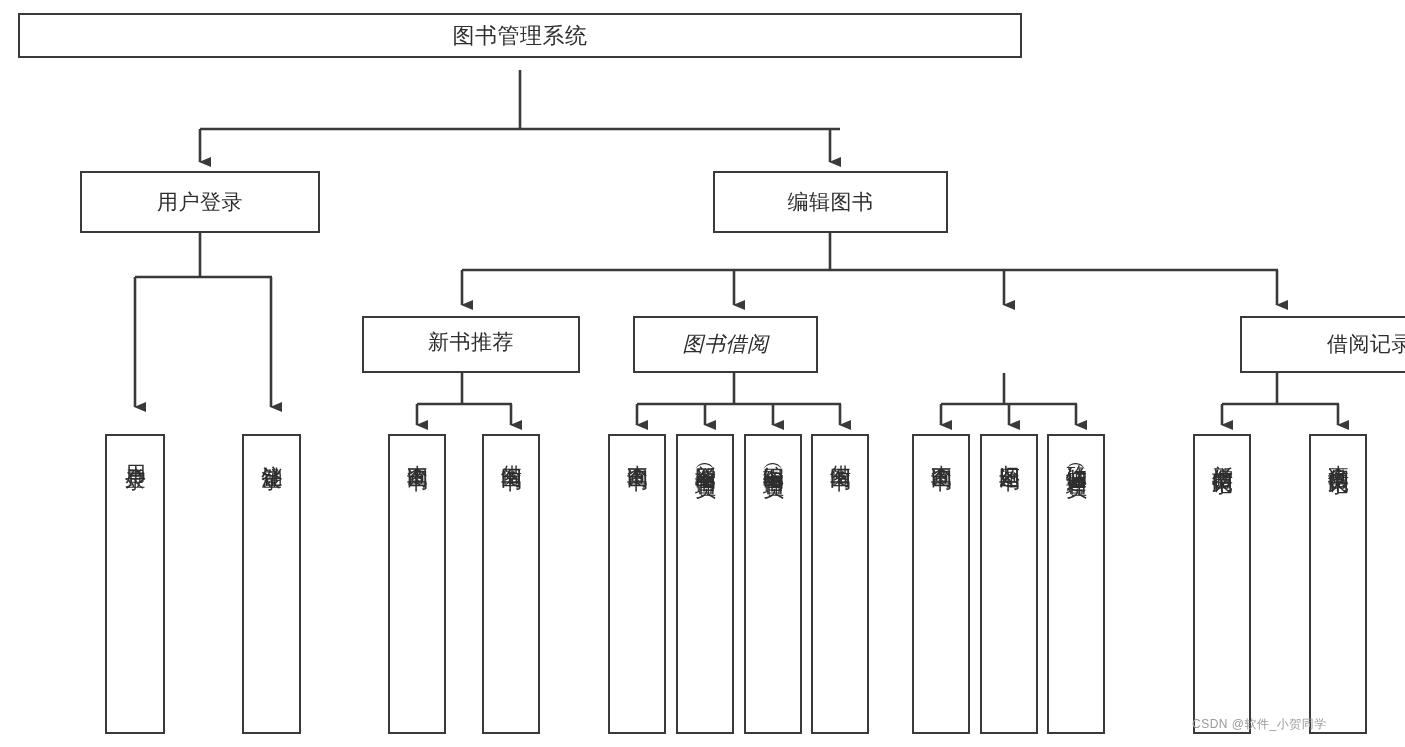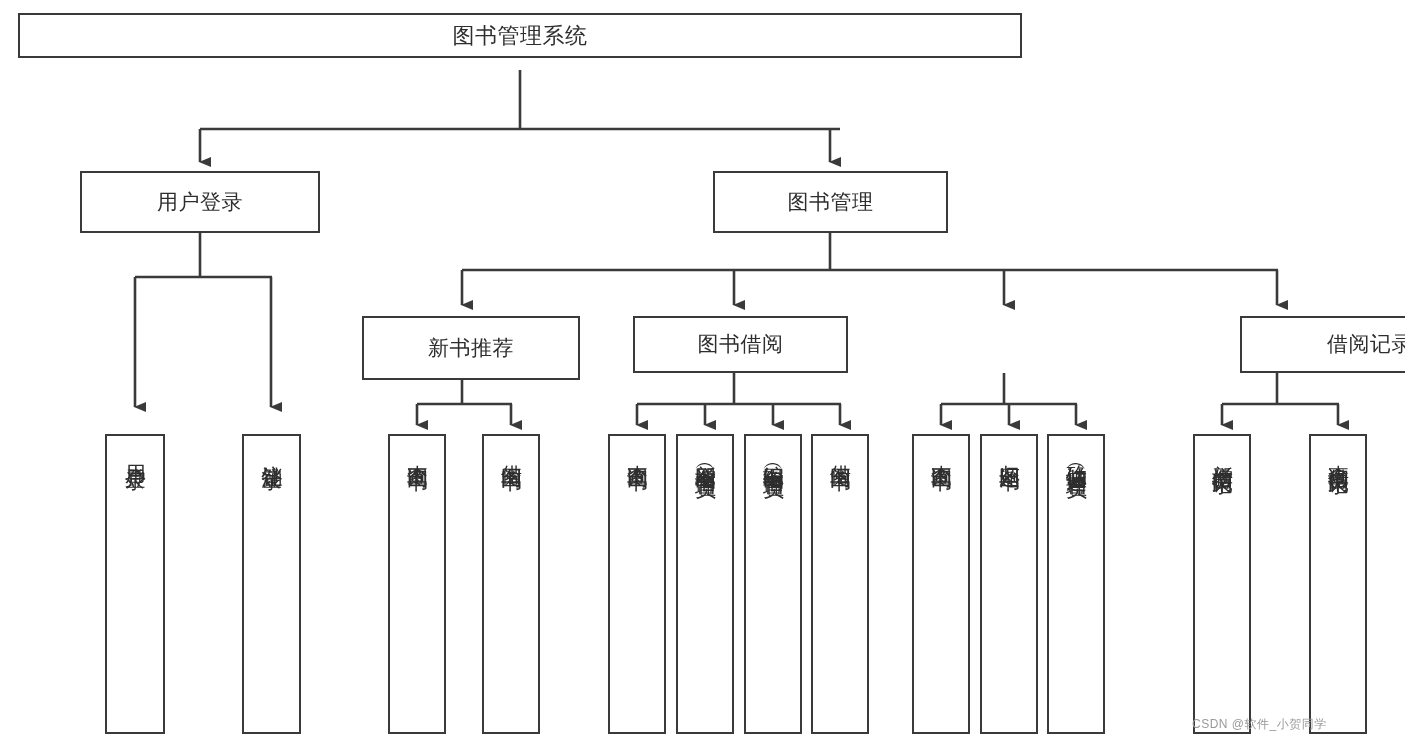--- a/index.html
+++ b/index.html
@@ -126,27 +126,27 @@
   </svg>
 
   <div class="node root" style="left:18px; top:13px; width:1004px; height:45px;">
     <span class="label">图书管理系统</span>
   </div>
 
   <div class="node" style="left:80px; top:171px; width:240px; height:62px;">
     <span class="label">用户登录</span>
   </div>
   <div class="node" style="left:713px; top:171px; width:235px; height:62px;">
-    <span class="label">图书管理</span>
+    <span class="label">编辑图书</span>
   </div>
 
-  <div class="node" style="left:362px; top:316px; width:218px; height:64px;">
+  <div class="node" style="left:362px; top:316px; width:218px; height:57px;font-family:Liberation Mono, monospace;">
     <span class="label">新书推荐</span>
   </div>
-  <div class="node" style="left:633px; top:316px; width:215px; height:57px;">
+  <div class="node" style="left:633px; top:316px; width:185px; height:57px;font-style:italic;">
     <span class="label">图书借阅</span>
   </div>
   <div class="node" style="left:1240px; top:316px; width:260px; height:57px;">
     <span class="label">借阅记录</span>
   </div>
 
   <div class="node leaf" style="left:105px; top:434px; width:60px; height:300px;">
     <span class="label">用户登录</span>
   </div>
   <div class="node leaf" style="left:242px; top:434px; width:59px; height:300px;">

